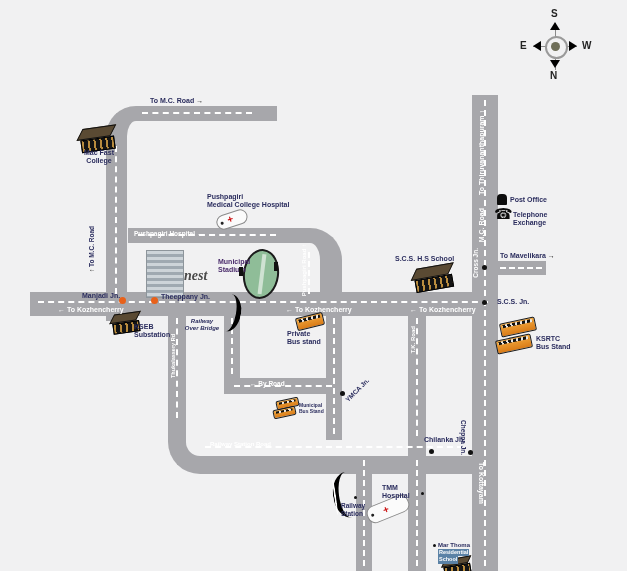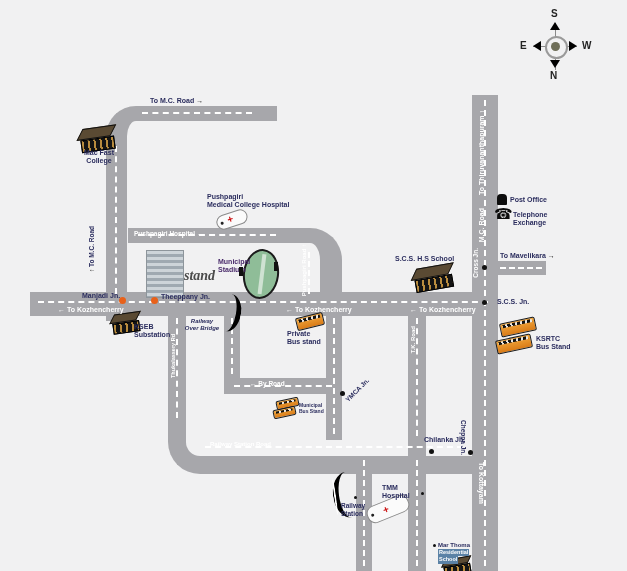--- a/index.html
+++ b/index.html
@@ -195,21 +195,21 @@
 
   <div class="llabel" style="left:218px;top:258px;color:#4a2b6b;">
     <div>Municipal</div>
     <div>Stadium</div>
   </div>
   <div class="stadium" style="left:243px;top:249px;"></div>
   <div class="stab" style="left:239px;top:267px;"></div>
   <div class="stab" style="left:274px;top:262px;"></div>
 
   <div class="tower" style="left:146px;top:250px;"></div>
-  <div style="position:absolute;left:184px;top:268px;z-index:10;font-family:'Liberation Serif',serif;font-style:italic;font-weight:bold;font-size:14px;color:#4a4a4a;">stand</div>
+  <div style="position:absolute;left:184px;top:268px;z-index:10;font-family:'Liberation Serif',serif;font-style:italic;font-weight:bold;font-size:14px;color:#4a4a4a;">nest</div>
 
   <div class="bldg" style="left:112px;top:313px;width:27px;height:16px;transform:rotate(-8deg);">
     <div class="roof"></div>
     <div class="front"></div>
   </div>
   <div class="llabel" style="left:134px;top:323px;">
     <div>KSEB</div>
     <div>Substation</div>
   </div>
 

